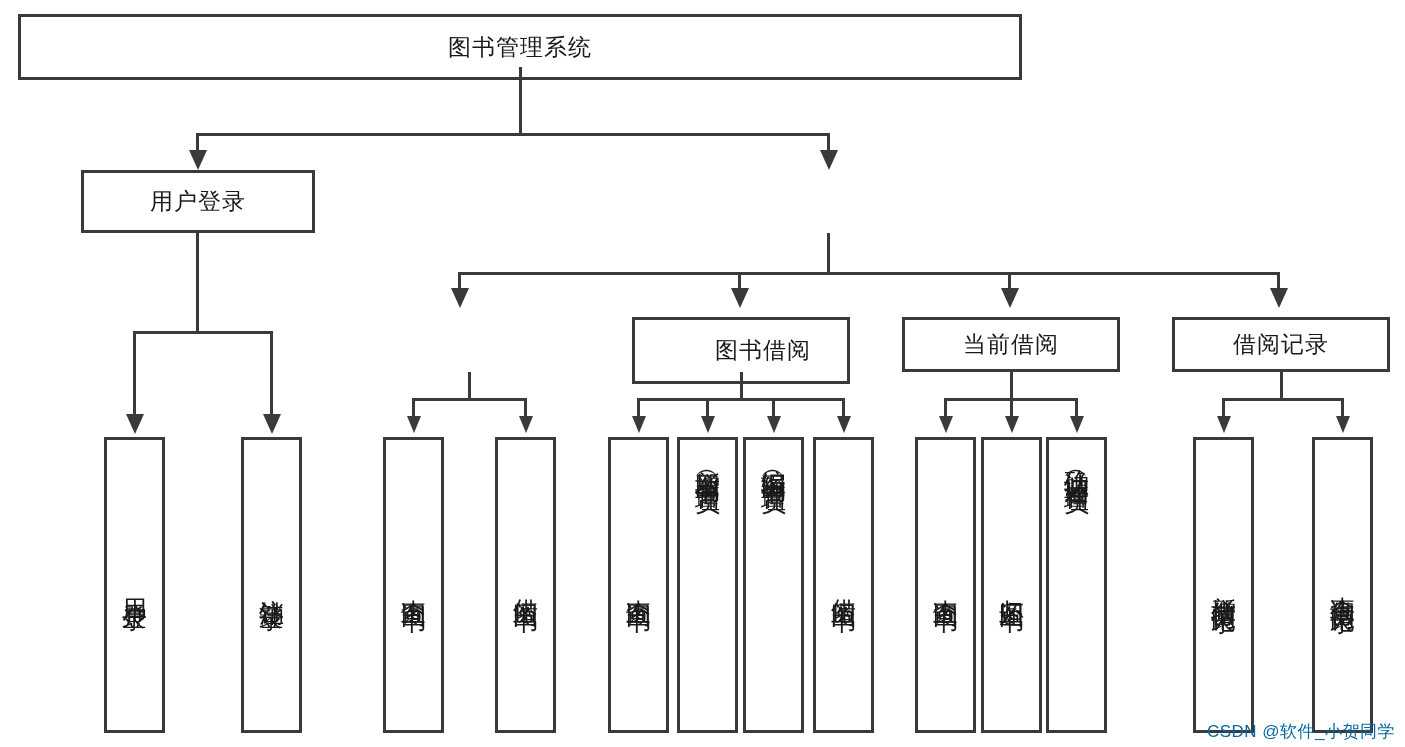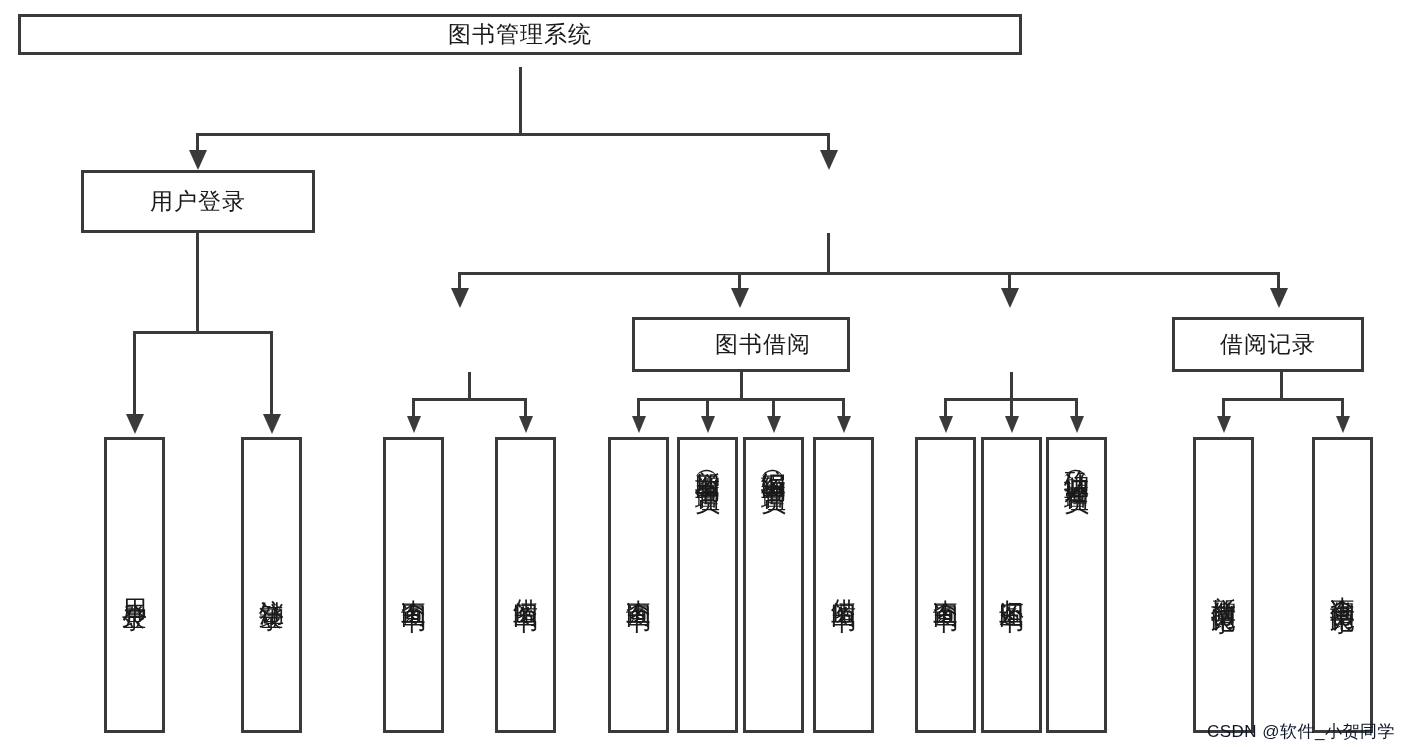--- a/index.html
+++ b/index.html
@@ -62,31 +62,31 @@
   .arrow.small {
     border-left-width: 7px;
     border-right-width: 7px;
     border-top-width: 17px;
   }
   #watermark {
     position: absolute;
     right: 10px;
     bottom: 4px;
     font-size: 17px;
-    color: #0f172a;
+    color: #0369a1;
     letter-spacing: 0.5px;
     white-space: nowrap;
   }
 </style>
 </head>
 <body>
 
 <div id="canvas">
 
-  <div class="box horiz" style="left:18px; top:14px; width:1004px; height:41px;">
+  <div class="box horiz" style="left:18px; top:14px; width:1004px; height:66px;">
     <span>图书管理系统</span>
   </div>
 
   <div class="line vline" style="left:519px; top:67px; width:3px; height:68px;"></div>
 
   <div class="line hline" style="left:196px; top:133px; width:634px; height:3px;"></div>
 
   <div class="line vline" style="left:196px; top:133px; width:3px; height:22px;"></div>
   <div class="arrow" style="left:189px; top:150px;"></div>
 
@@ -109,24 +109,27 @@
 
   <div class="line vline" style="left:458px; top:272px; width:3px; height:20px;"></div>
   <div class="arrow" style="left:451px; top:288px;"></div>
   <div class="line vline" style="left:738px; top:272px; width:3px; height:20px;"></div>
   <div class="arrow" style="left:731px; top:288px;"></div>
   <div class="line vline" style="left:1008px; top:272px; width:3px; height:20px;"></div>
   <div class="arrow" style="left:1001px; top:288px;"></div>
   <div class="line vline" style="left:1277px; top:272px; width:3px; height:20px;"></div>
   <div class="arrow" style="left:1270px; top:288px;"></div>
 
-  <div class="box horiz" style="left:632px; top:317px; width:218px; height:55px;padding-left:44px;">
+  <div class="box horiz" style="left:632px; top:317px; width:218px; height:67px;padding-left:44px;">
     <span>图书借阅</span>
   </div>
-  <div class="box horiz" style="left:1172px; top:317px; width:192px; height:55px;">
+  <div class="box horiz" style="left:902px; top:317px; width:218px; height:55px;">
+    <span>当前借阅</span>
+  </div>
+  <div class="box horiz" style="left:1172px; top:317px; width:218px; height:55px;">
     <span>借阅记录</span>
   </div>
 
   <div class="line vline" style="left:468px; top:372px; width:3px; height:28px;"></div>
   <div class="line hline" style="left:412px; top:398px; width:115px; height:3px;"></div>
   <div class="line vline" style="left:412px; top:398px; width:3px; height:22px;"></div>
   <div class="arrow small" style="left:407px; top:416px;"></div>
   <div class="line vline" style="left:524px; top:398px; width:3px; height:22px;"></div>
   <div class="arrow small" style="left:519px; top:416px;"></div>
 

